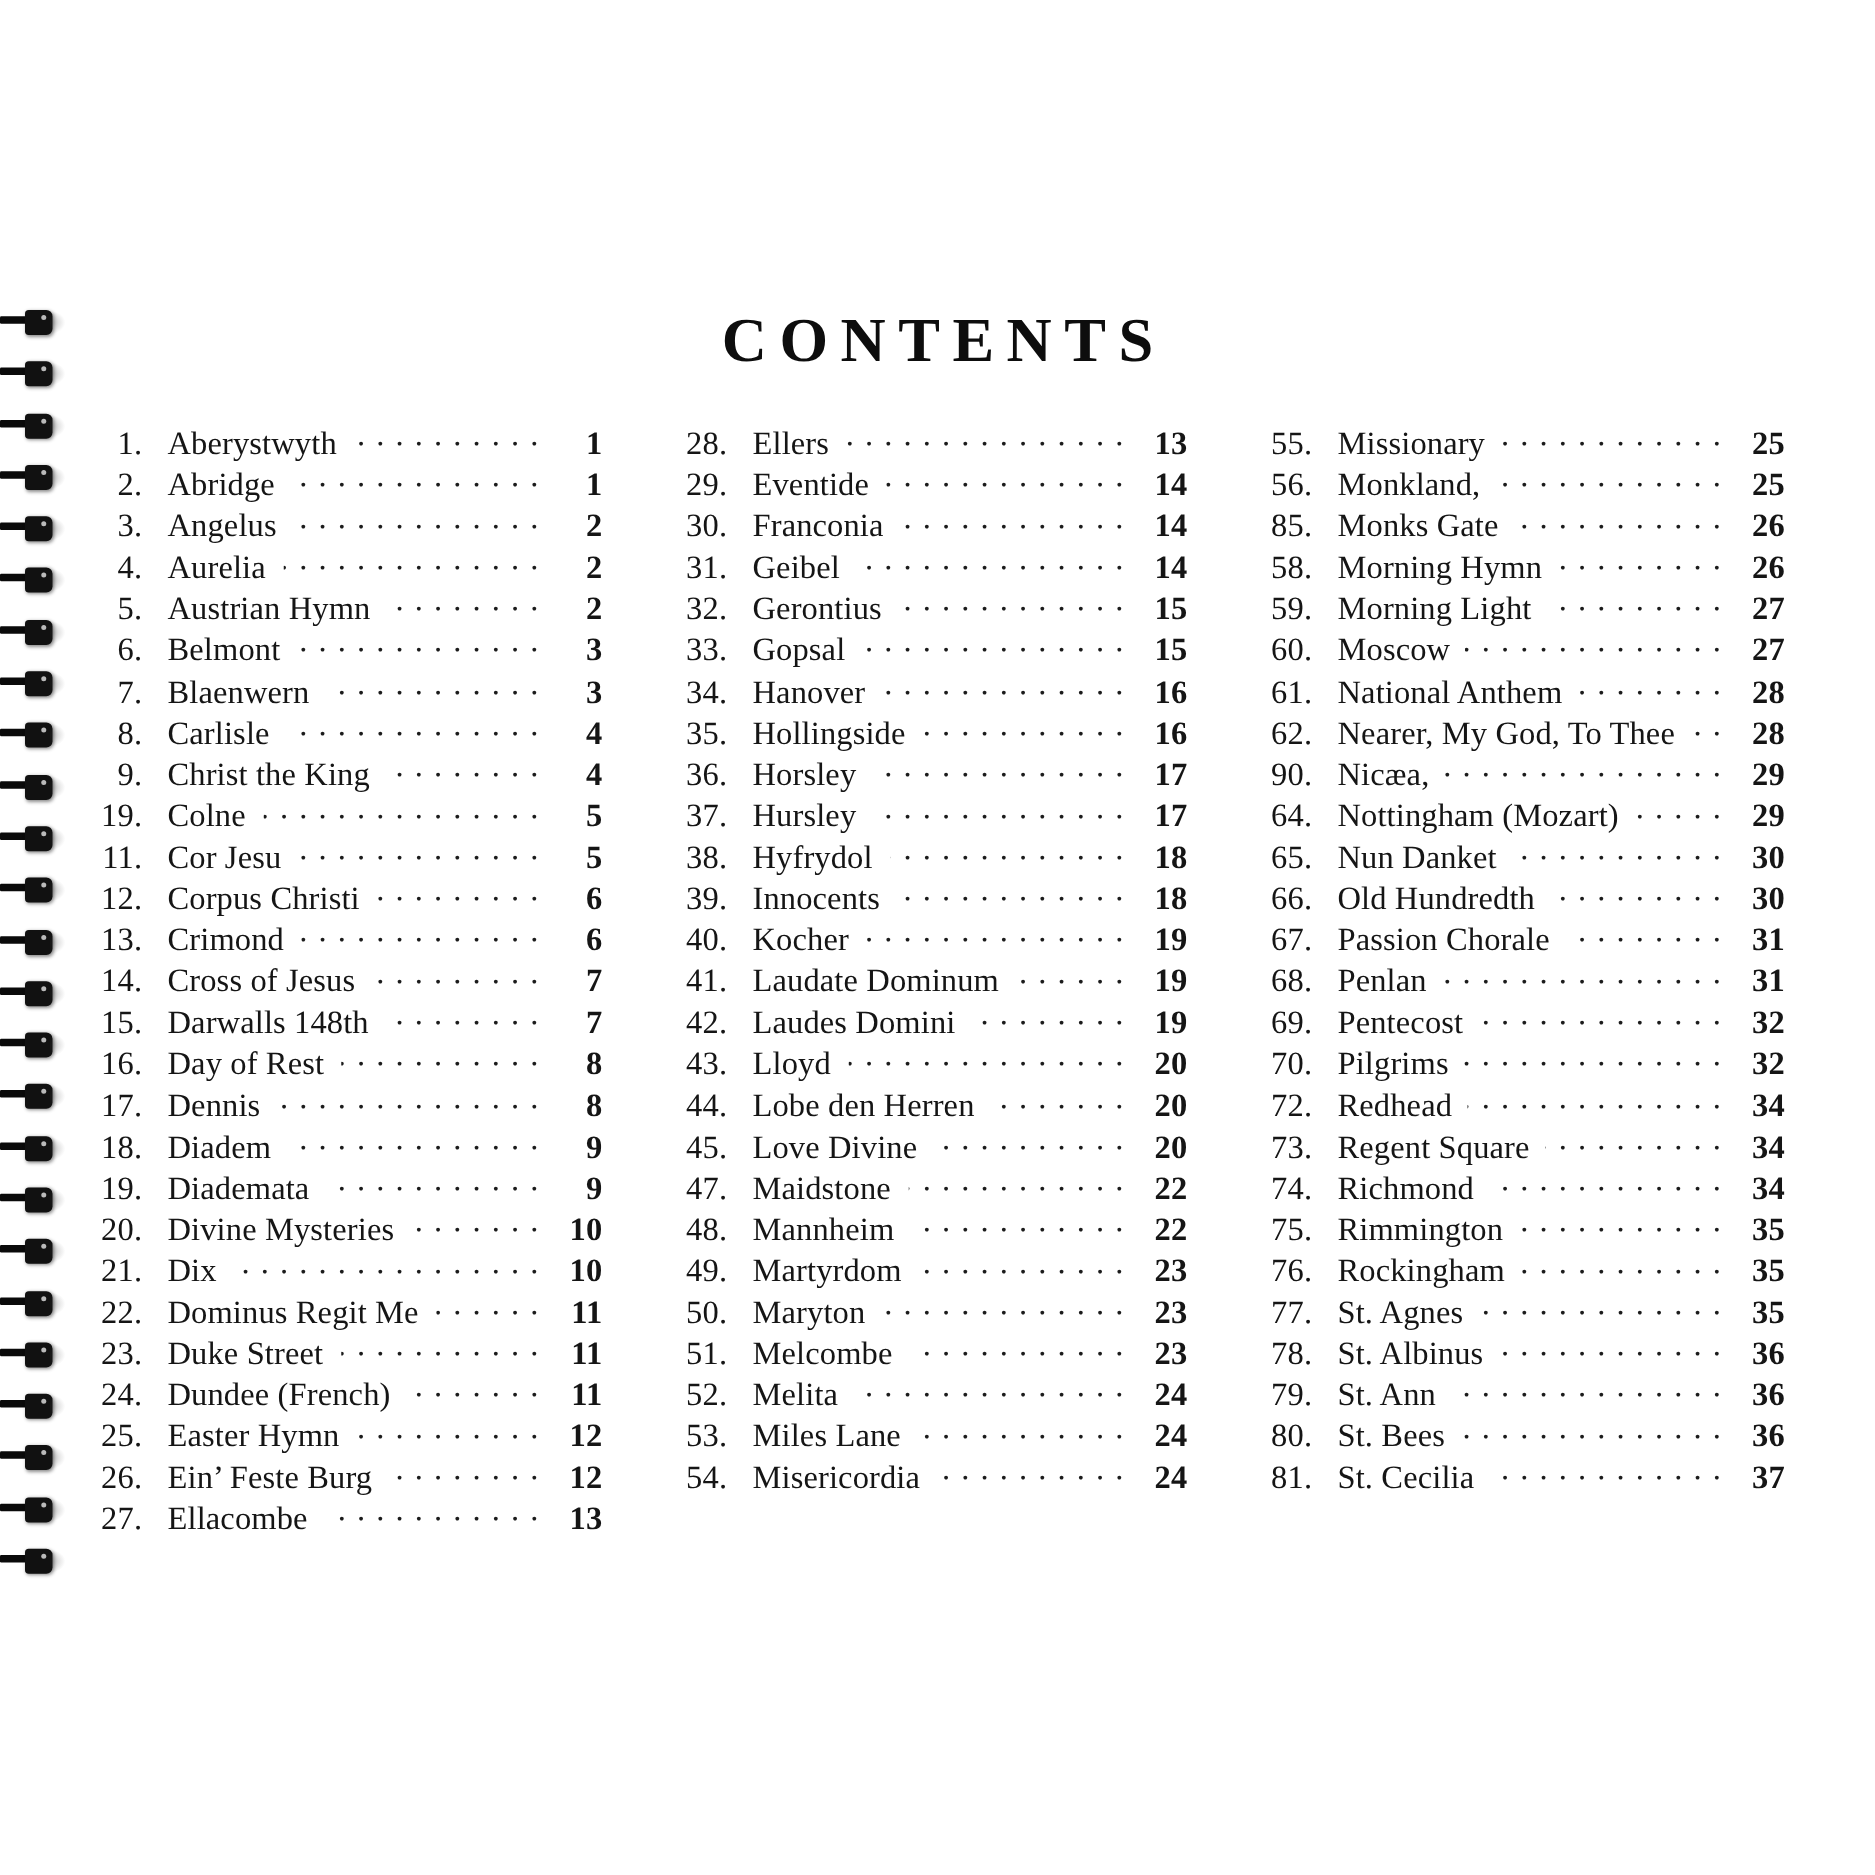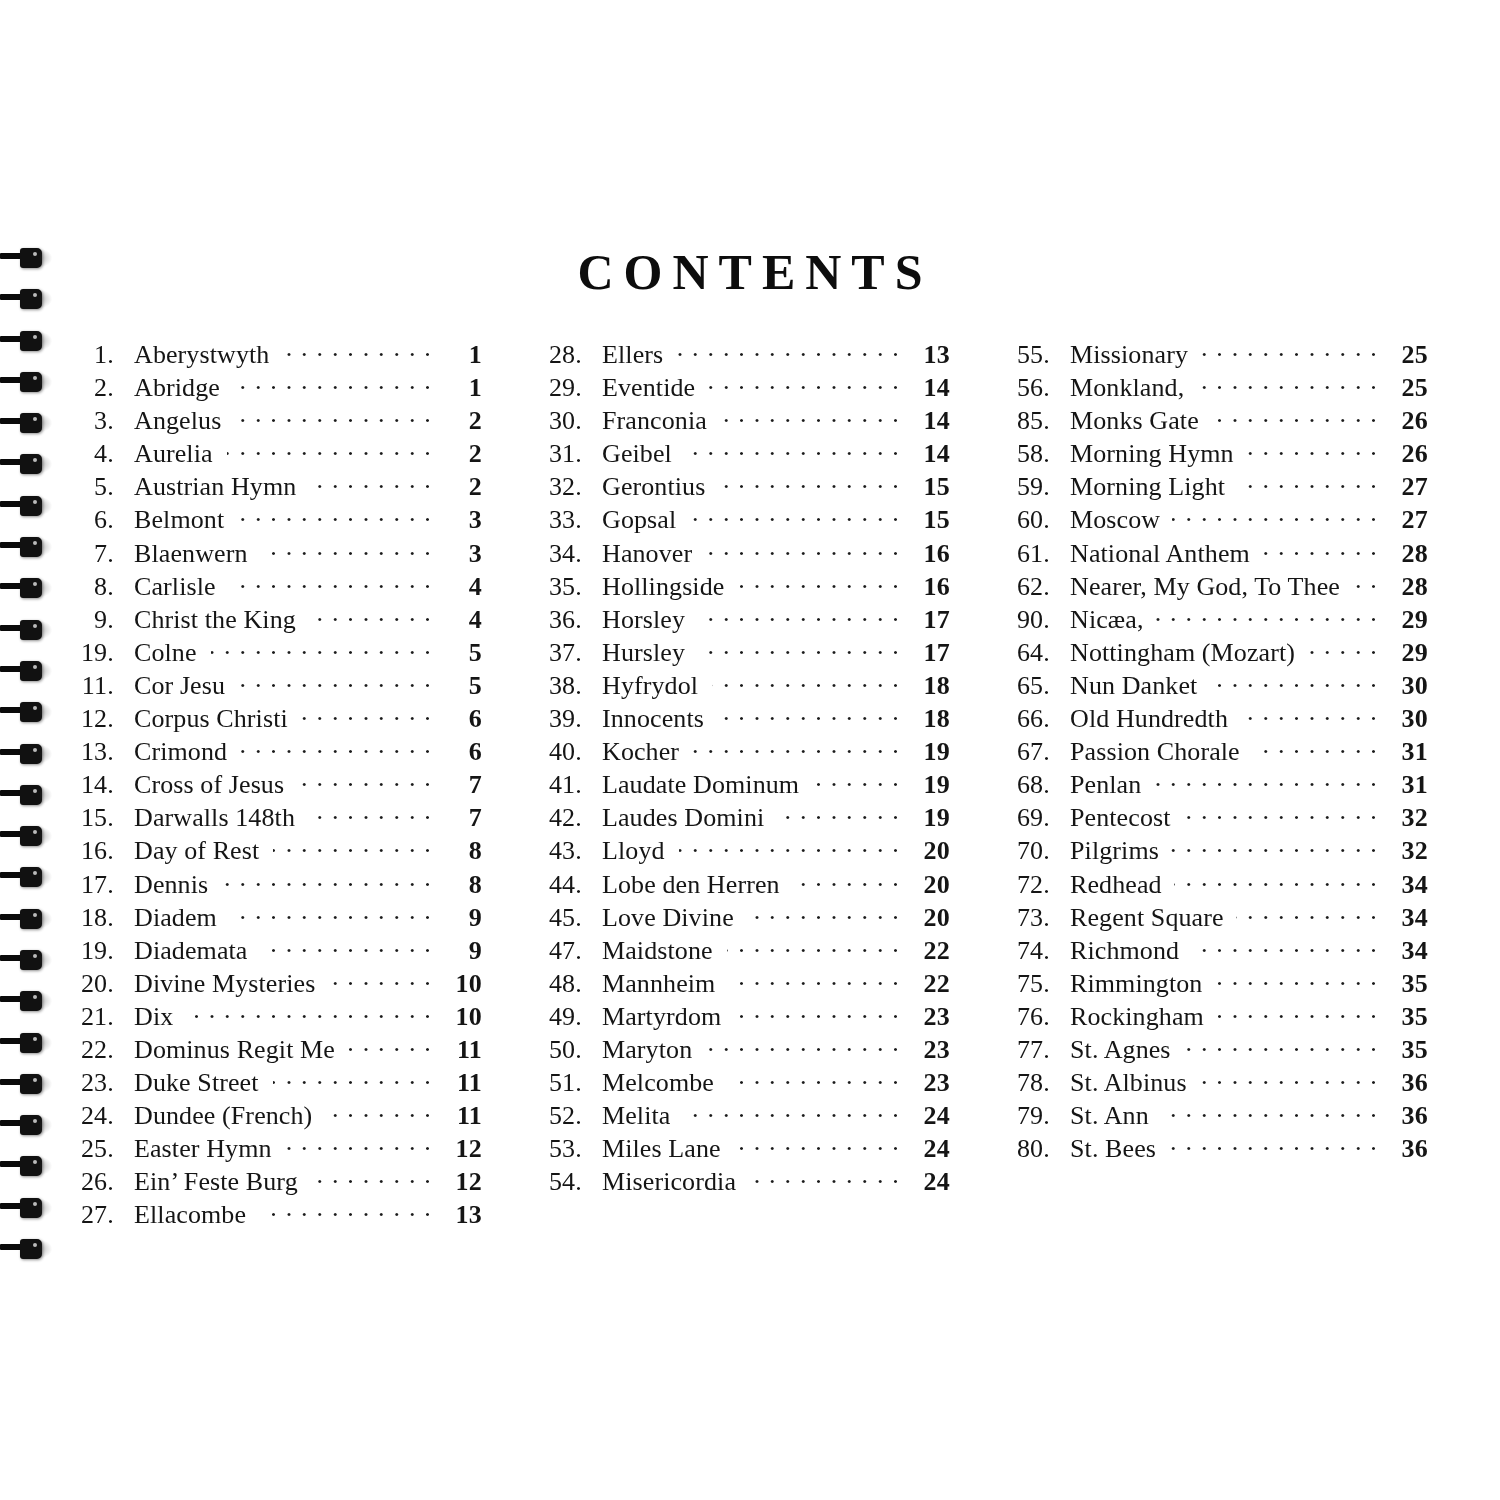--- a/index.html
+++ b/index.html
@@ -768,14 +768,20 @@
         <span class="row-title">St. Ann</span>
         <span class="row-leader"></span>
         <span class="row-page">36</span>
       </div>
       <div class="toc-row">
         <span class="row-num">80.</span>
         <span class="row-title">St. Bees</span>
         <span class="row-leader"></span>
         <span class="row-page">36</span>
       </div>
+      <div class="toc-row">
+        <span class="row-num">81.</span>
+        <span class="row-title">St. Cecilia</span>
+        <span class="row-leader"></span>
+        <span class="row-page">37</span>
+      </div>
     </div>
   </div>
 
 </body></html>

